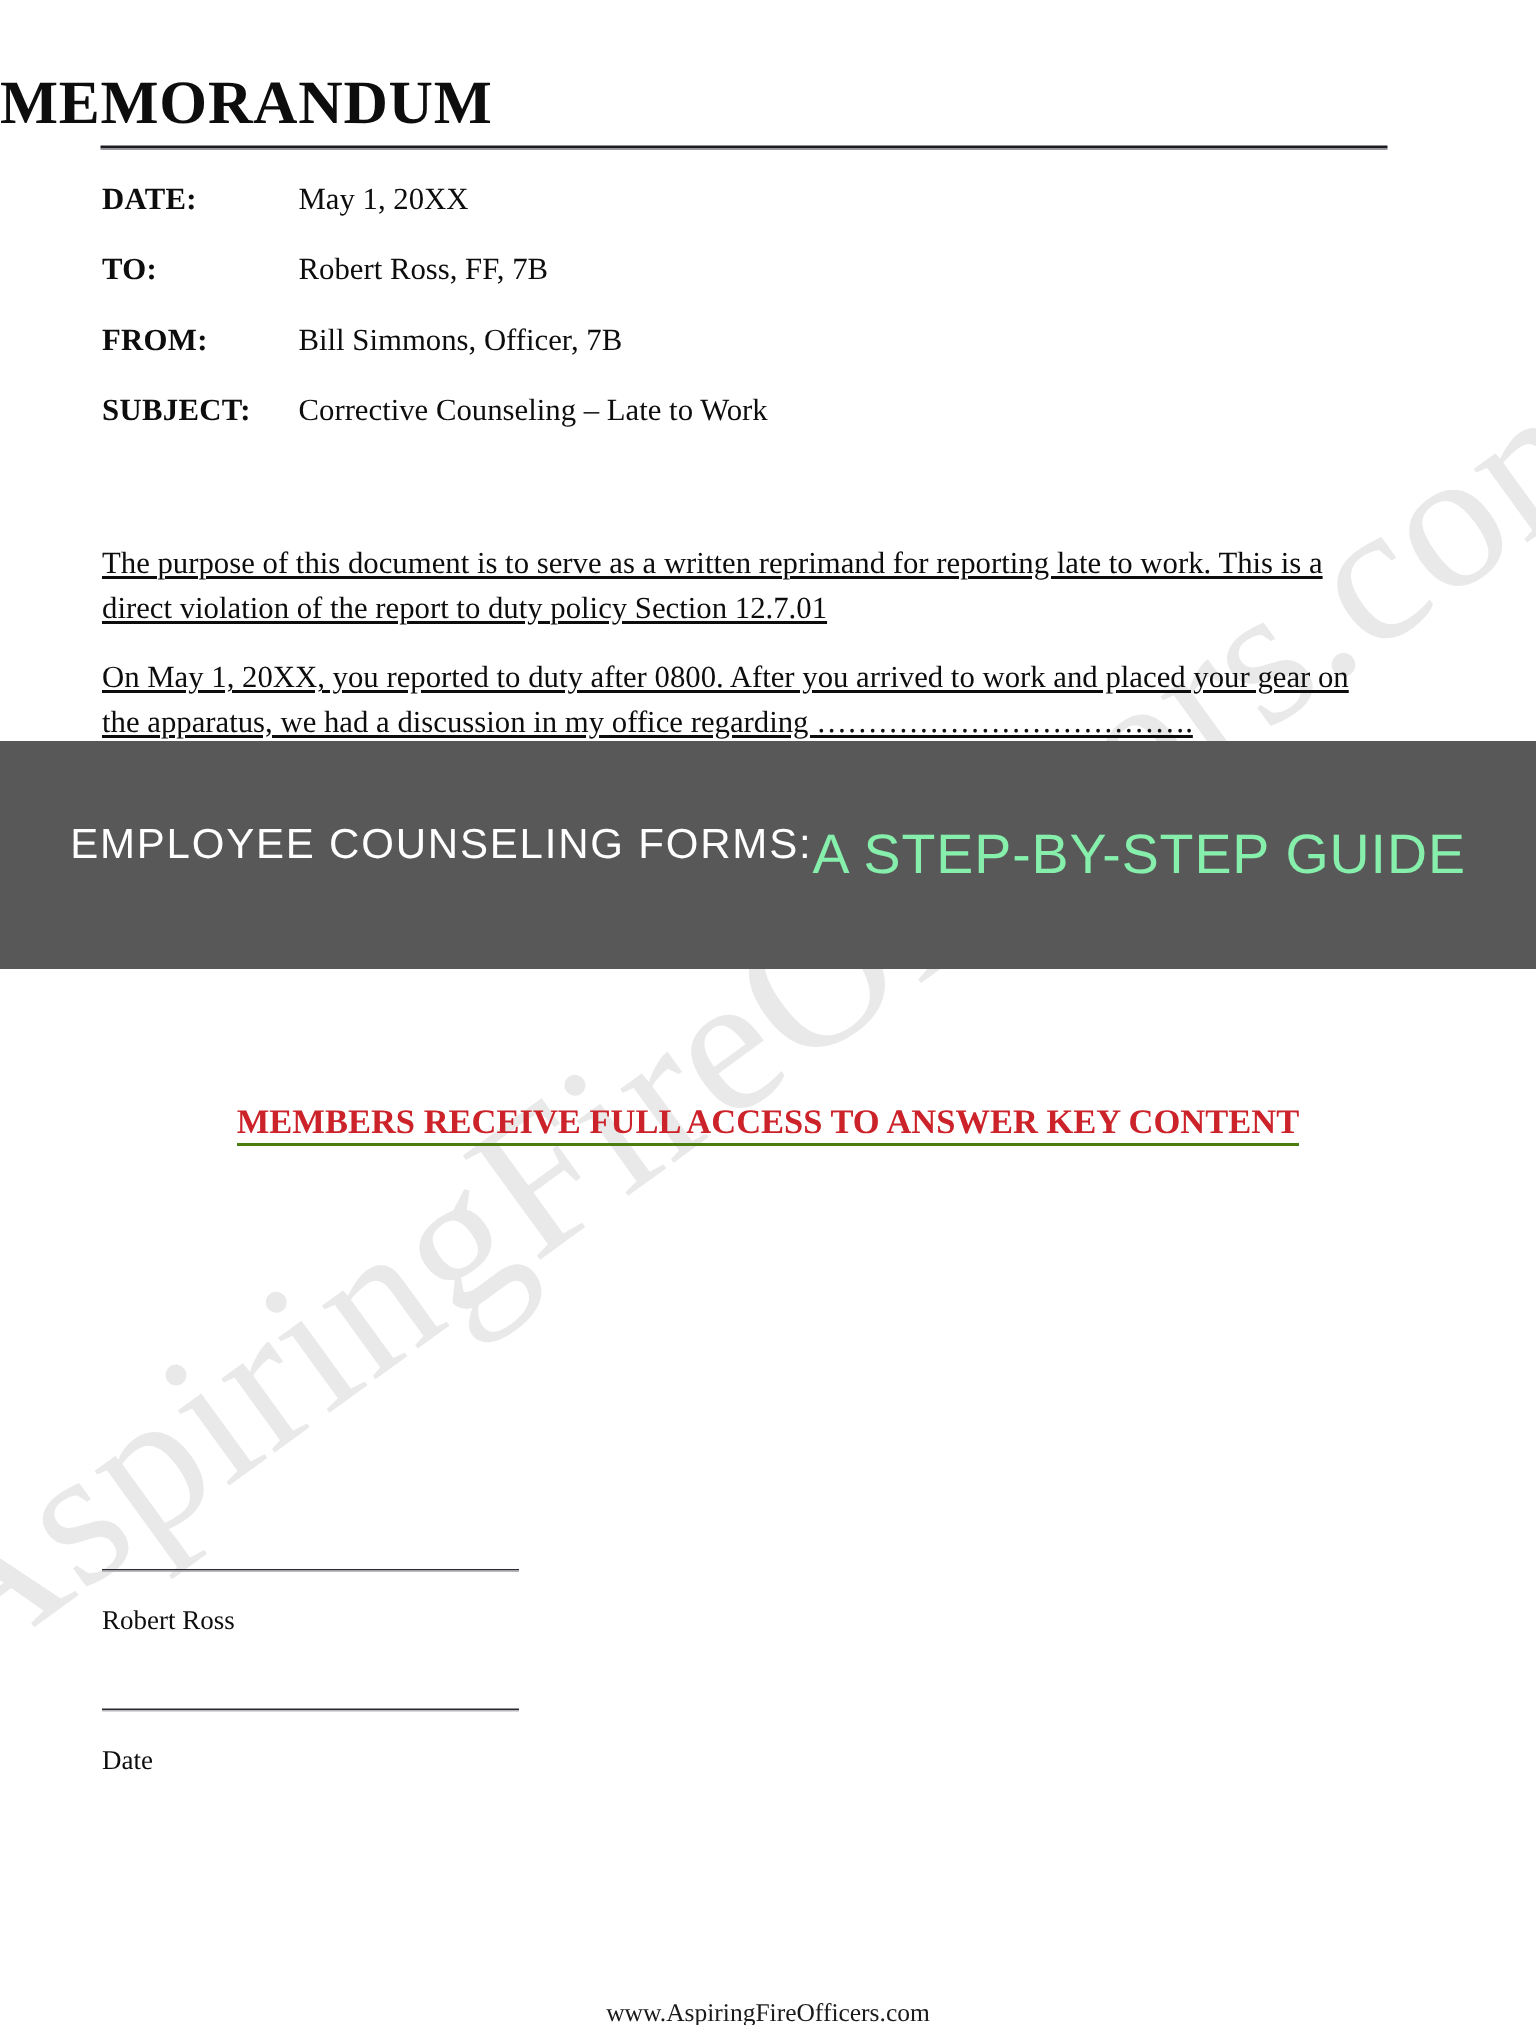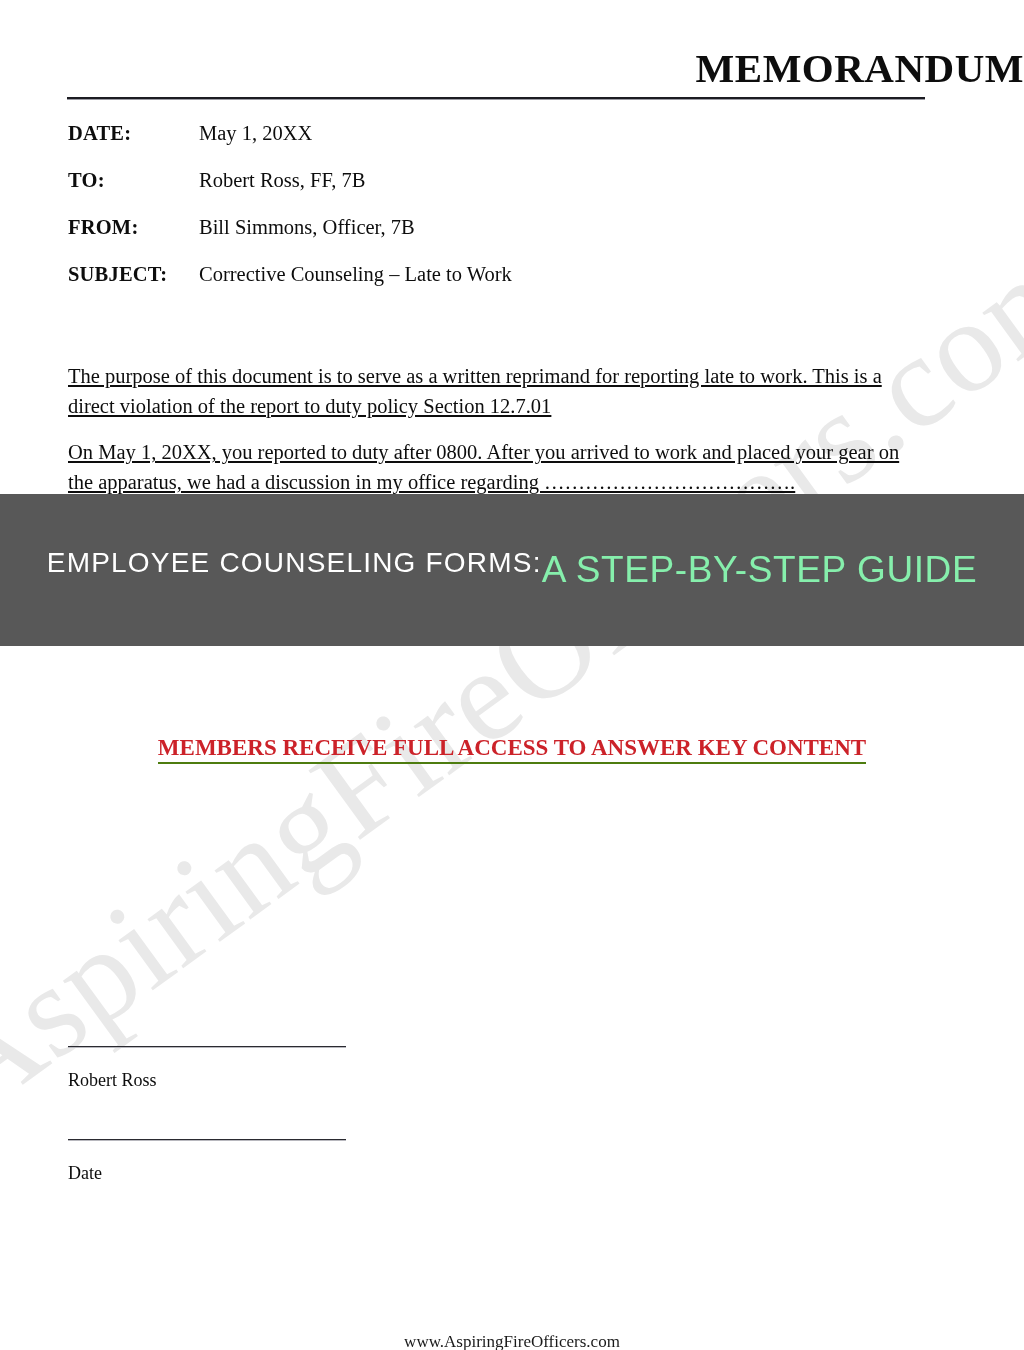--- a/index.html
+++ b/index.html
@@ -46,21 +46,21 @@
     position: absolute;
     inset: 0;
     z-index: 2;
   }
 
   .doc-title {
     position: absolute;
     left: 0;
     right: 0;
     top: 44px;
-    text-align: right;
+    text-align: left;
     font-size: 41px;
     font-weight: bold;
     letter-spacing: 0.5px;
     font-family: "Liberation Serif", "DejaVu Serif", serif;
   }
 
   .title-rule {
     position: absolute;
     left: 67px;
     top: 97px;

